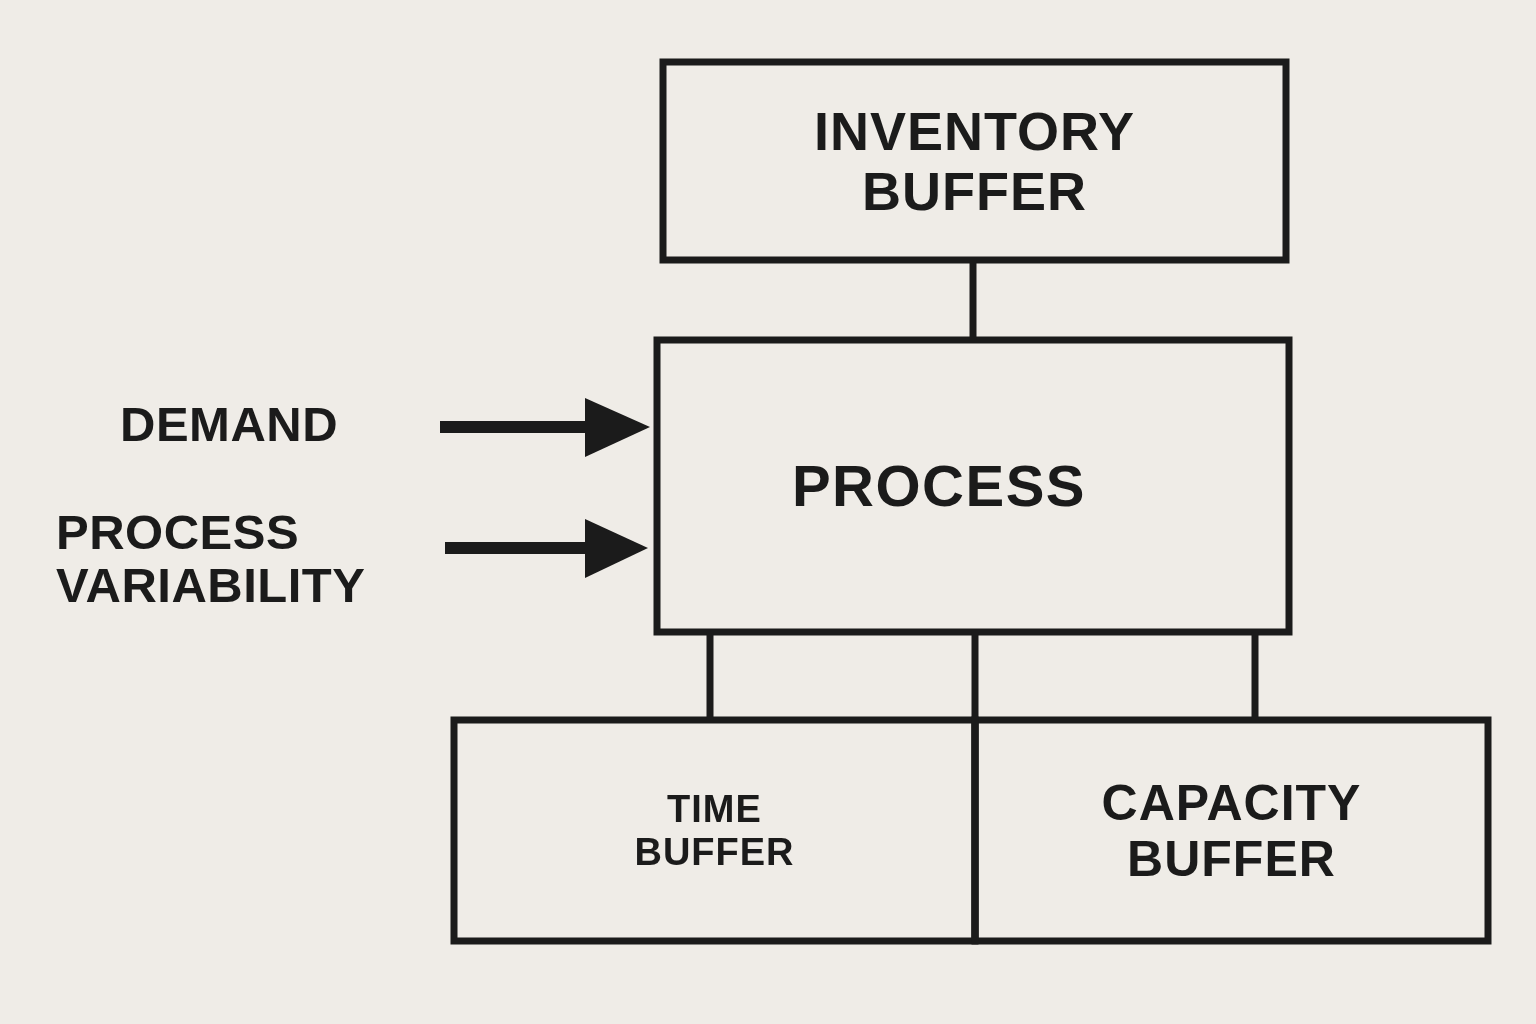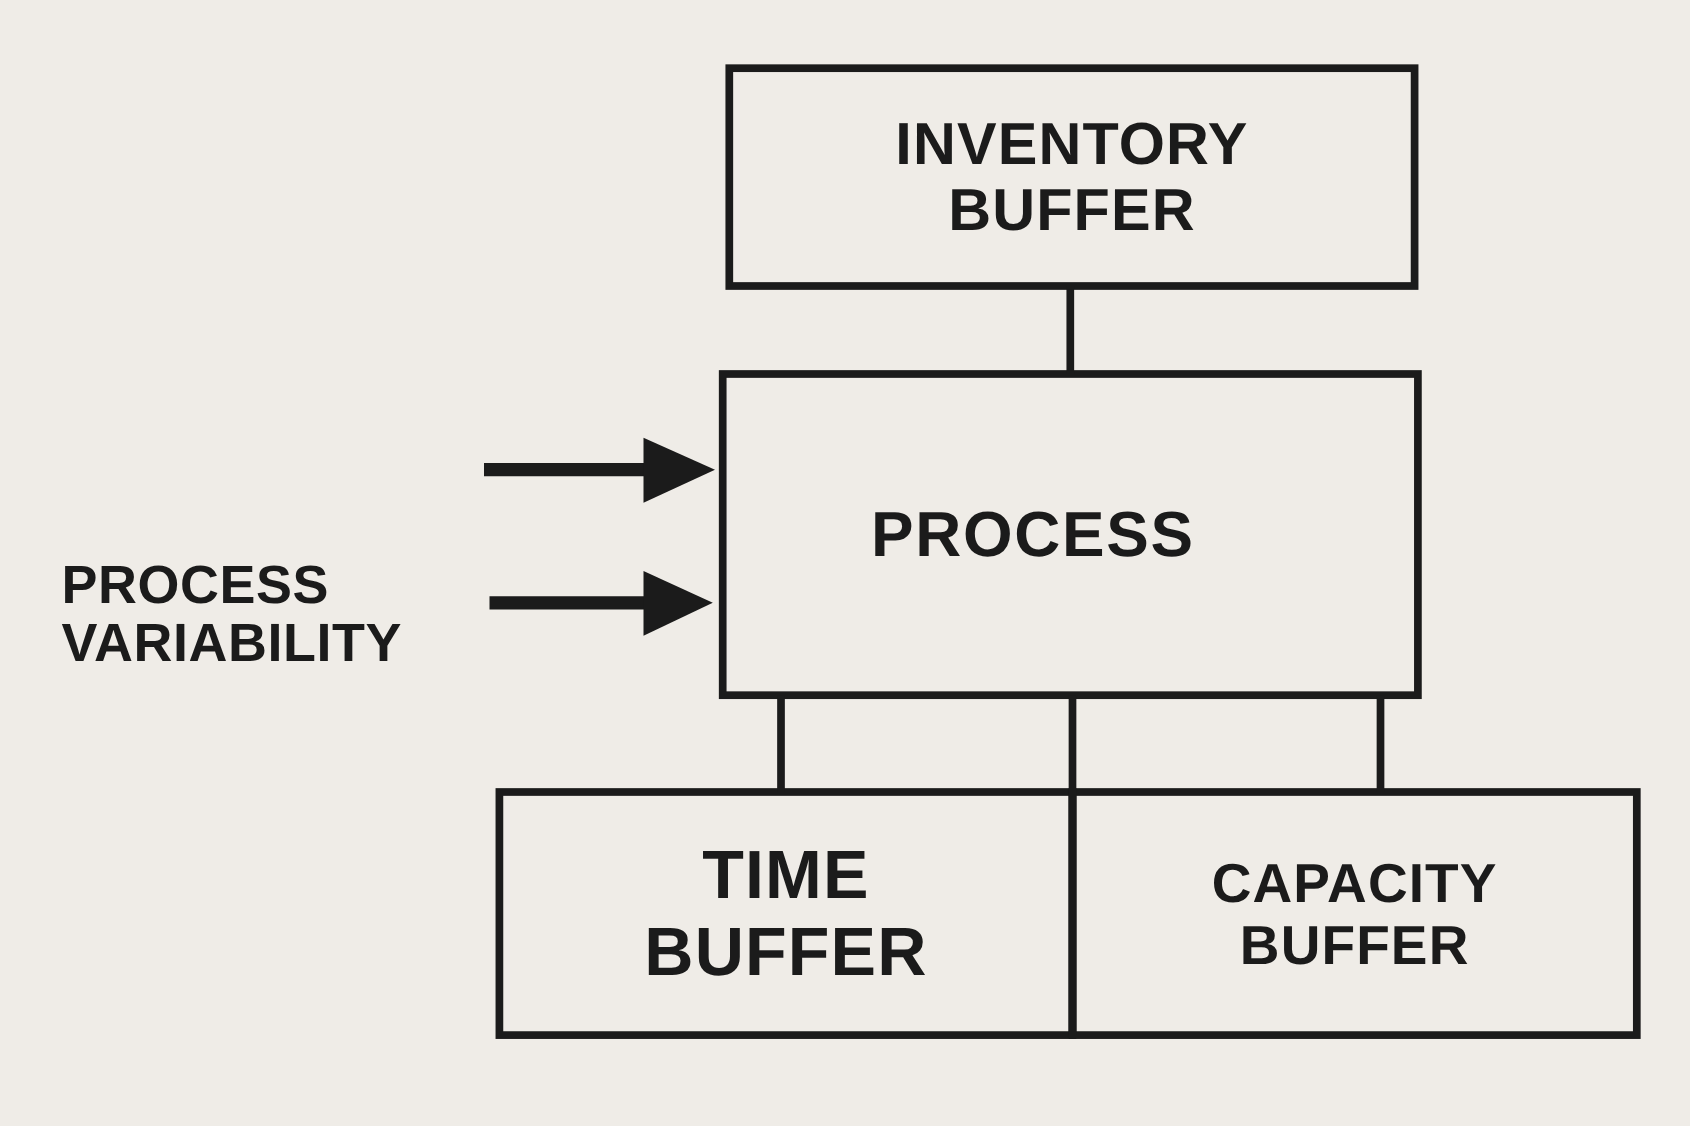--- a/index.html
+++ b/index.html
@@ -57,21 +57,21 @@
     font-size: 58px;
     letter-spacing: 1.5px;
     justify-content: center;
     padding-right: 68px;
   }
   #box-time {
     left: 454px;
     top: 720px;
     width: 521px;
     height: 221px;
-    font-size: 62px;
+    font-size: 38px;
     letter-spacing: 1px;
   }
   #box-capacity {
     left: 975px;
     top: 720px;
     width: 513px;
     height: 221px;
     font-size: 50px;
     letter-spacing: 1px;
   }
@@ -130,17 +130,18 @@
 BUFFER</div>
 
   <div class="node-box" id="box-process">PROCESS</div>
 
   <div class="node-box" id="box-time">TIME
 BUFFER</div>
 
   <div class="node-box" id="box-capacity">CAPACITY
 BUFFER</div>
 
+  <div class="ext-label" id="label-demand">DEMAND</div>
 
   <div class="ext-label" id="label-process-variability">PROCESS
 VARIABILITY</div>
 
 </div>
 
 </body></html>

